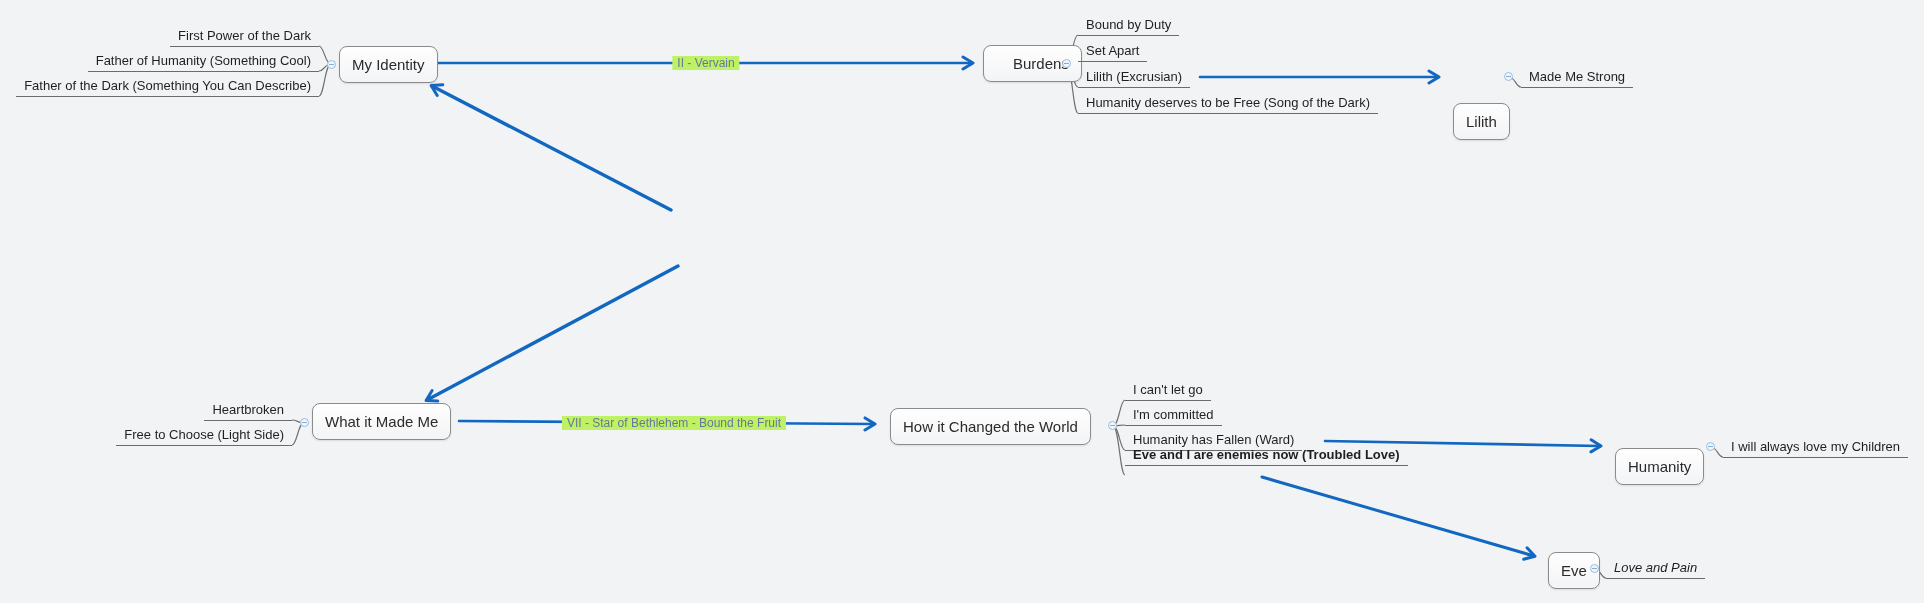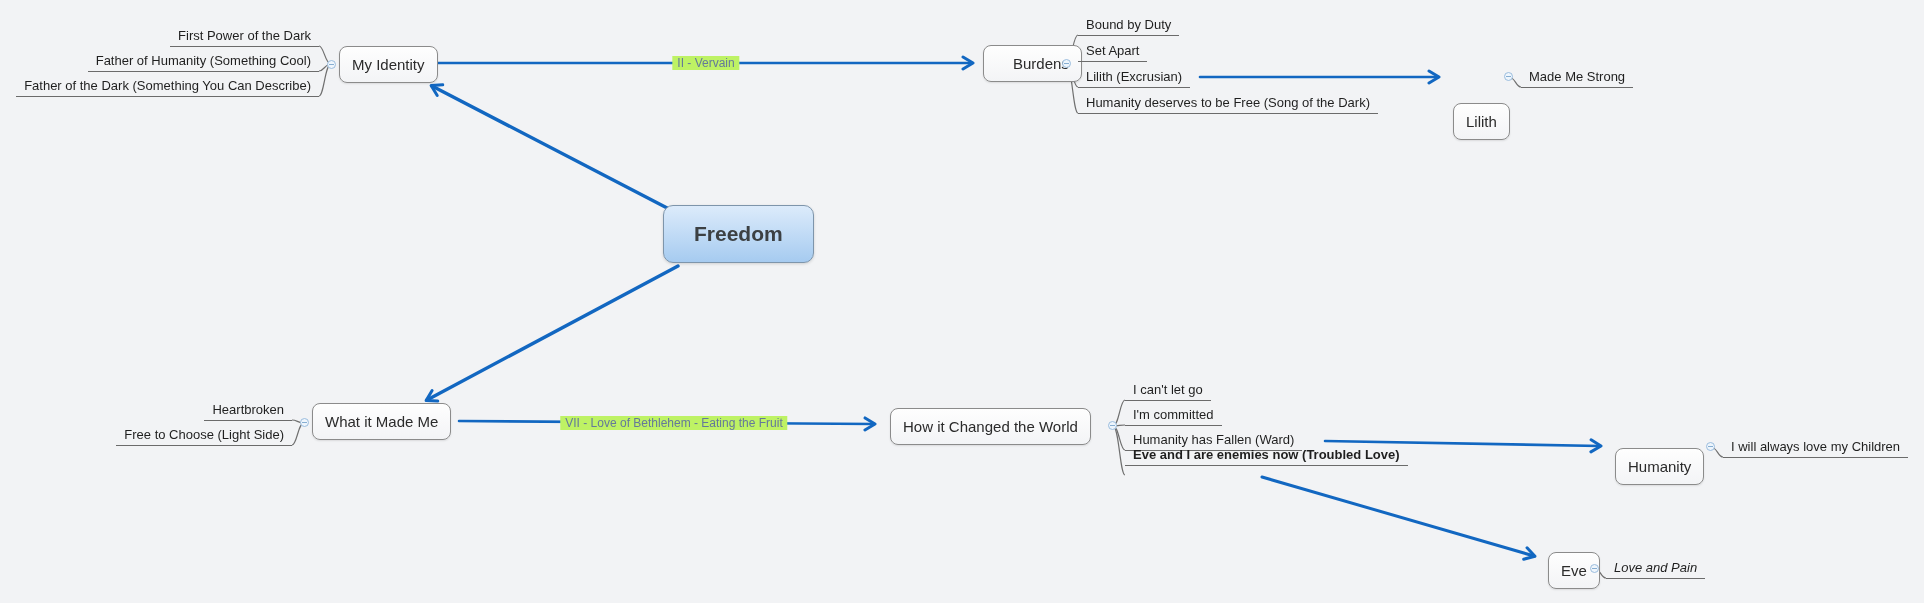--- a/index.html
+++ b/index.html
@@ -95,21 +95,20 @@
     <path d="M1113,426 C1119,426 1120,400 1125,400" fill="none" stroke="#6f6f6f" stroke-width="1.2"></path>
     <path d="M1113,426 C1119,426 1120,425 1125,425" fill="none" stroke="#6f6f6f" stroke-width="1.2"></path>
     <path d="M1113,426 C1119,426 1120,450 1125,450" fill="none" stroke="#6f6f6f" stroke-width="1.2"></path>
     <path d="M1113,426 C1119,426 1120,475 1125,475" fill="none" stroke="#6f6f6f" stroke-width="1.2"></path>
 
     <path d="M1711,447 C1717,447 1718,457 1723,457" fill="none" stroke="#6f6f6f" stroke-width="1.2"></path>
 
     <path d="M1594,568 C1600,568 1601,578 1606,578" fill="none" stroke="#6f6f6f" stroke-width="1.2"></path>
   </svg>
 
-  <div class="topic central" style="left:663px;top:205px;">Freedom</div>
 
   <div class="topic" style="left:339px;top:46px;">My Identity</div>
   <div class="topic" style="left:983px;top:45px;padding-left:29px;">Burdens</div>
   <div class="topic" style="left:1453px;top:59px;margin-top:44px;">Lilith</div>
   <div class="topic" style="left:890px;top:408px;">How it Changed the World</div>
   <div class="topic" style="left:312px;top:403px;">What it Made Me</div>
   <div class="topic" style="left:1615px;top:448px;">Humanity</div>
   <div class="topic" style="left:1548px;top:552px;">Eve</div>
 
   <div class="handle" style="left:327px;top:60px;"></div>
@@ -137,15 +136,15 @@
   <div class="subtopic" style="left:1125px;top:380px;">I can't let go</div>
   <div class="subtopic" style="left:1125px;top:405px;">I'm committed</div>
   <div class="subtopic" style="left:1125px;top:430px;">Humanity has Fallen (Ward)</div>
   <div class="subtopic" style="left:1125px;top:445px;font-weight:bold;">Eve and I are enemies now (Troubled Love)</div>
 
   <div class="subtopic" style="left:1723px;top:437px;">I will always love my Children</div>
 
   <div class="subtopic" style="left:1606px;top:558px;font-style:italic;">Love and Pain</div>
 
   <div class="line-label" style="left:706px;top:63px;">II - Vervain</div>
-  <div class="line-label" style="left:674px;top:423px;">VII - Love of Bethlehem - Eating the Fruit</div>
+  <div class="line-label" style="left:674px;top:423px;">VII - Star of Bethlehem - Bound the Fruit</div>
 
 </div>
 
 </body></html>

